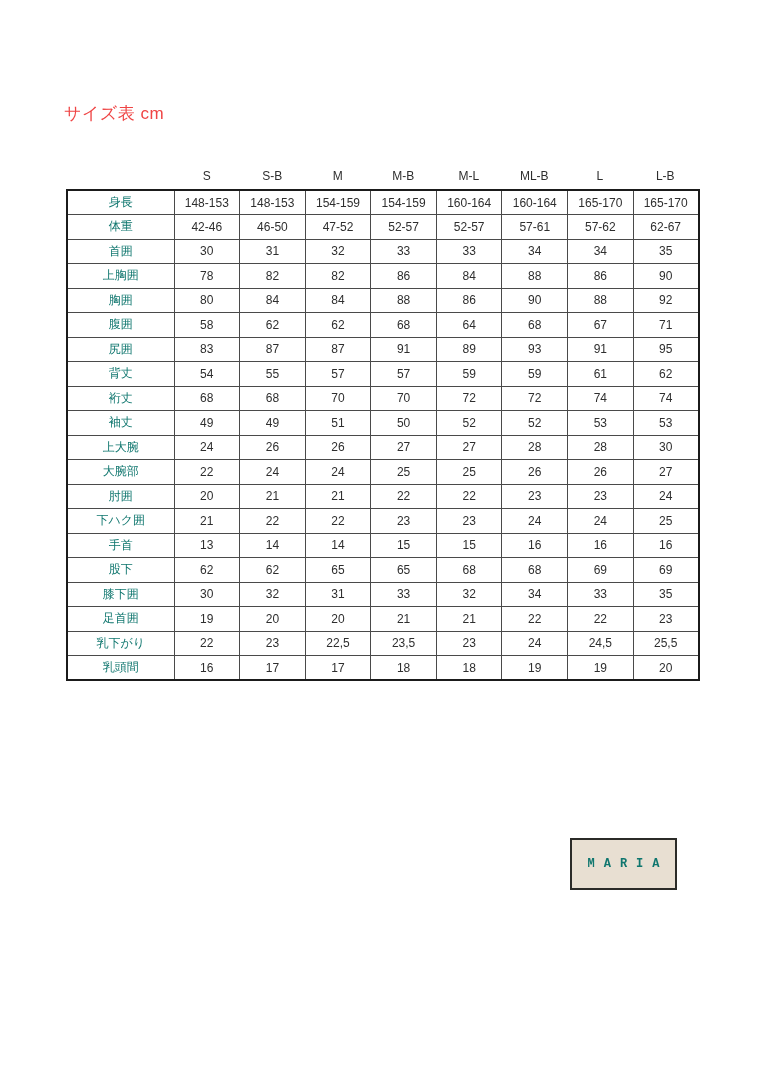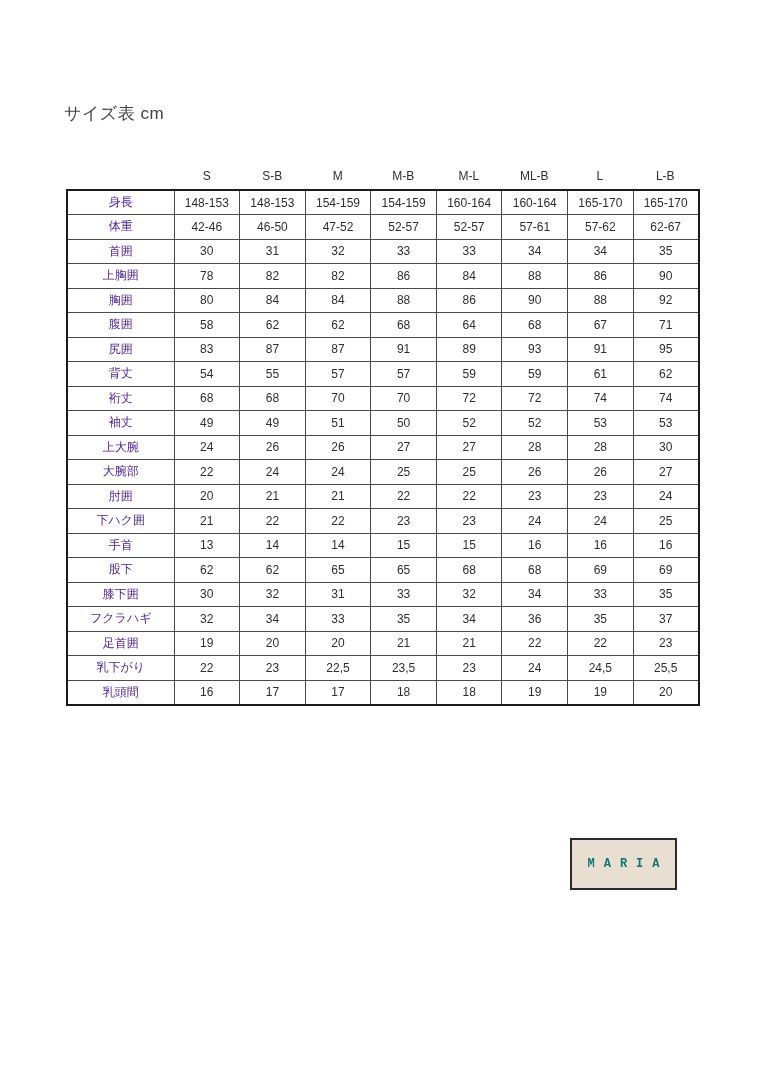--- a/index.html
+++ b/index.html
@@ -11,21 +11,21 @@
     font-family: "Liberation Sans", "DejaVu Sans", sans-serif;
     color: #2b2b2b;
     overflow: hidden;
   }
   .page-title {
     position: absolute;
     left: 64px;
     top: 102px;
     font-size: 17px;
     letter-spacing: 0.5px;
-    color: #404040;
+    color: #ef4444;
   }
   .table-wrap {
     position: absolute;
     left: 66px;
     top: 162px;
     width: 632px;
   }
   .header-row {
     display: flex;
     height: 27px;
@@ -54,21 +54,21 @@
     vertical-align: middle;
     font-size: 12px;
     color: #2e2e2e;
     height: 24.5px;
     padding: 0;
     white-space: nowrap;
     overflow: hidden;
   }
   table.size-table td.label-cell {
     font-size: 12px;
-    color: #4c1d95;
+    color: #0f766e;
   }
   .brand-box {
     position: absolute;
     left: 570px;
     top: 838px;
     width: 107px;
     height: 52px;
     border: 2.5px solid #2b2b28;
     background: #e8dfd2;
     display: flex;
@@ -290,31 +290,20 @@
           <td>30</td>
           <td>32</td>
           <td>31</td>
           <td>33</td>
           <td>32</td>
           <td>34</td>
           <td>33</td>
           <td>35</td>
         </tr>
         <tr>
-          <td class="label-cell">フクラハギ</td>
-          <td>32</td>
-          <td>34</td>
-          <td>33</td>
-          <td>35</td>
-          <td>34</td>
-          <td>36</td>
-          <td>35</td>
-          <td>37</td>
-        </tr>
-        <tr>
           <td class="label-cell">足首囲</td>
           <td>19</td>
           <td>20</td>
           <td>20</td>
           <td>21</td>
           <td>21</td>
           <td>22</td>
           <td>22</td>
           <td>23</td>
         </tr>

